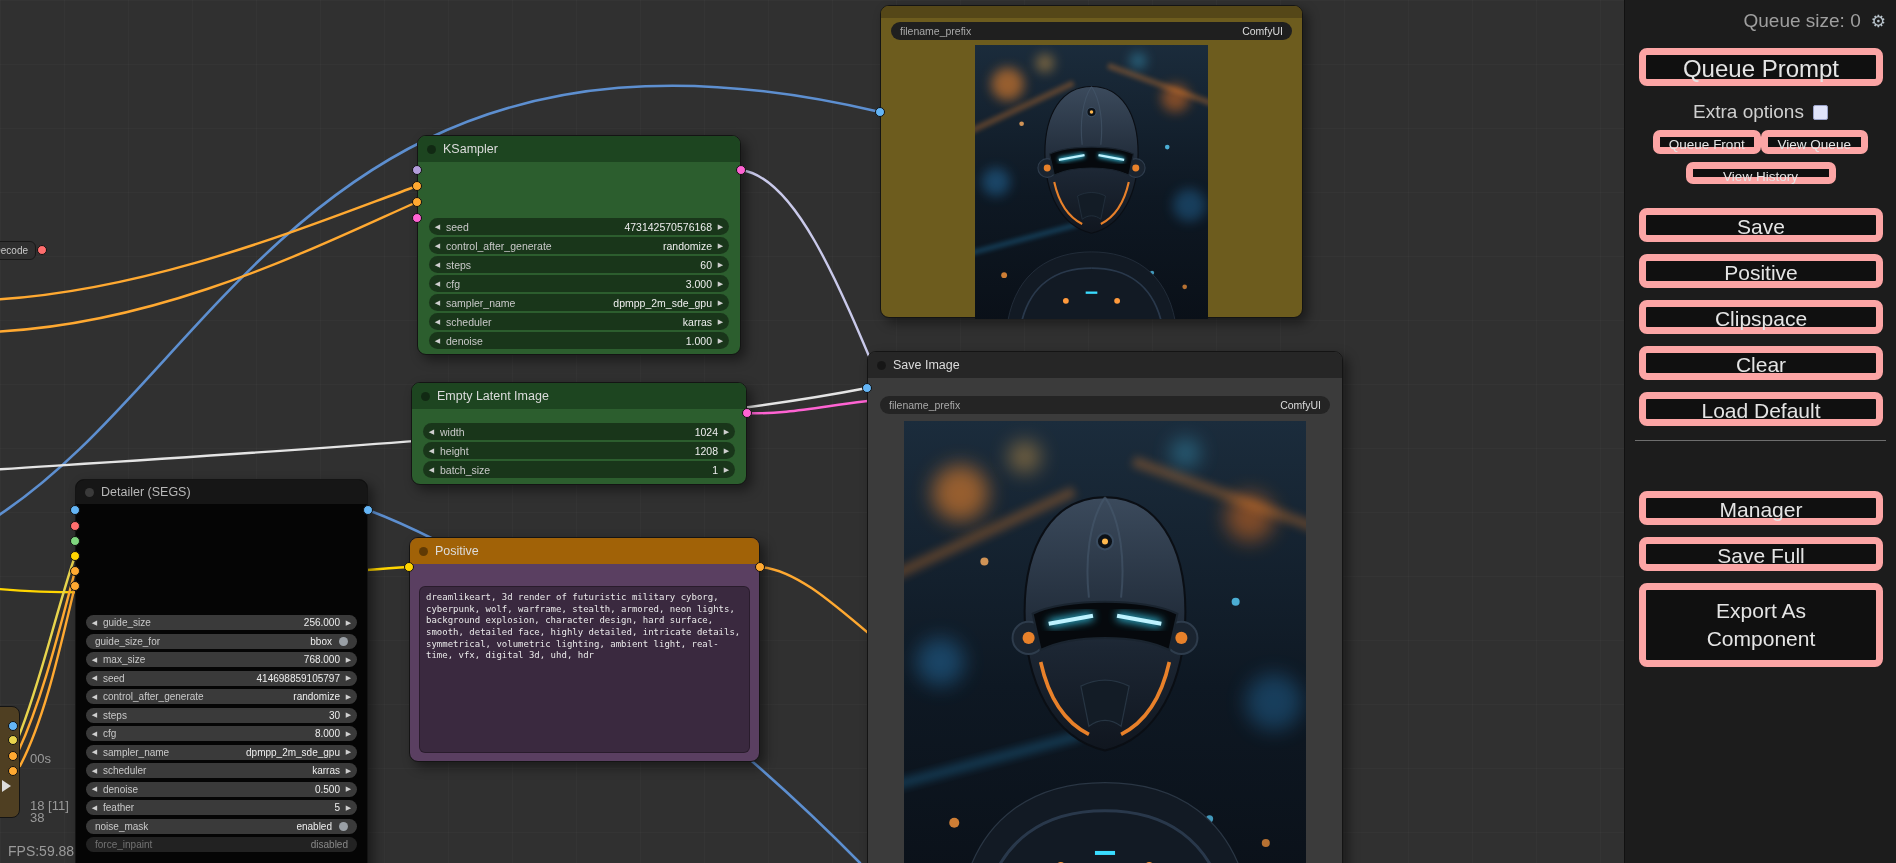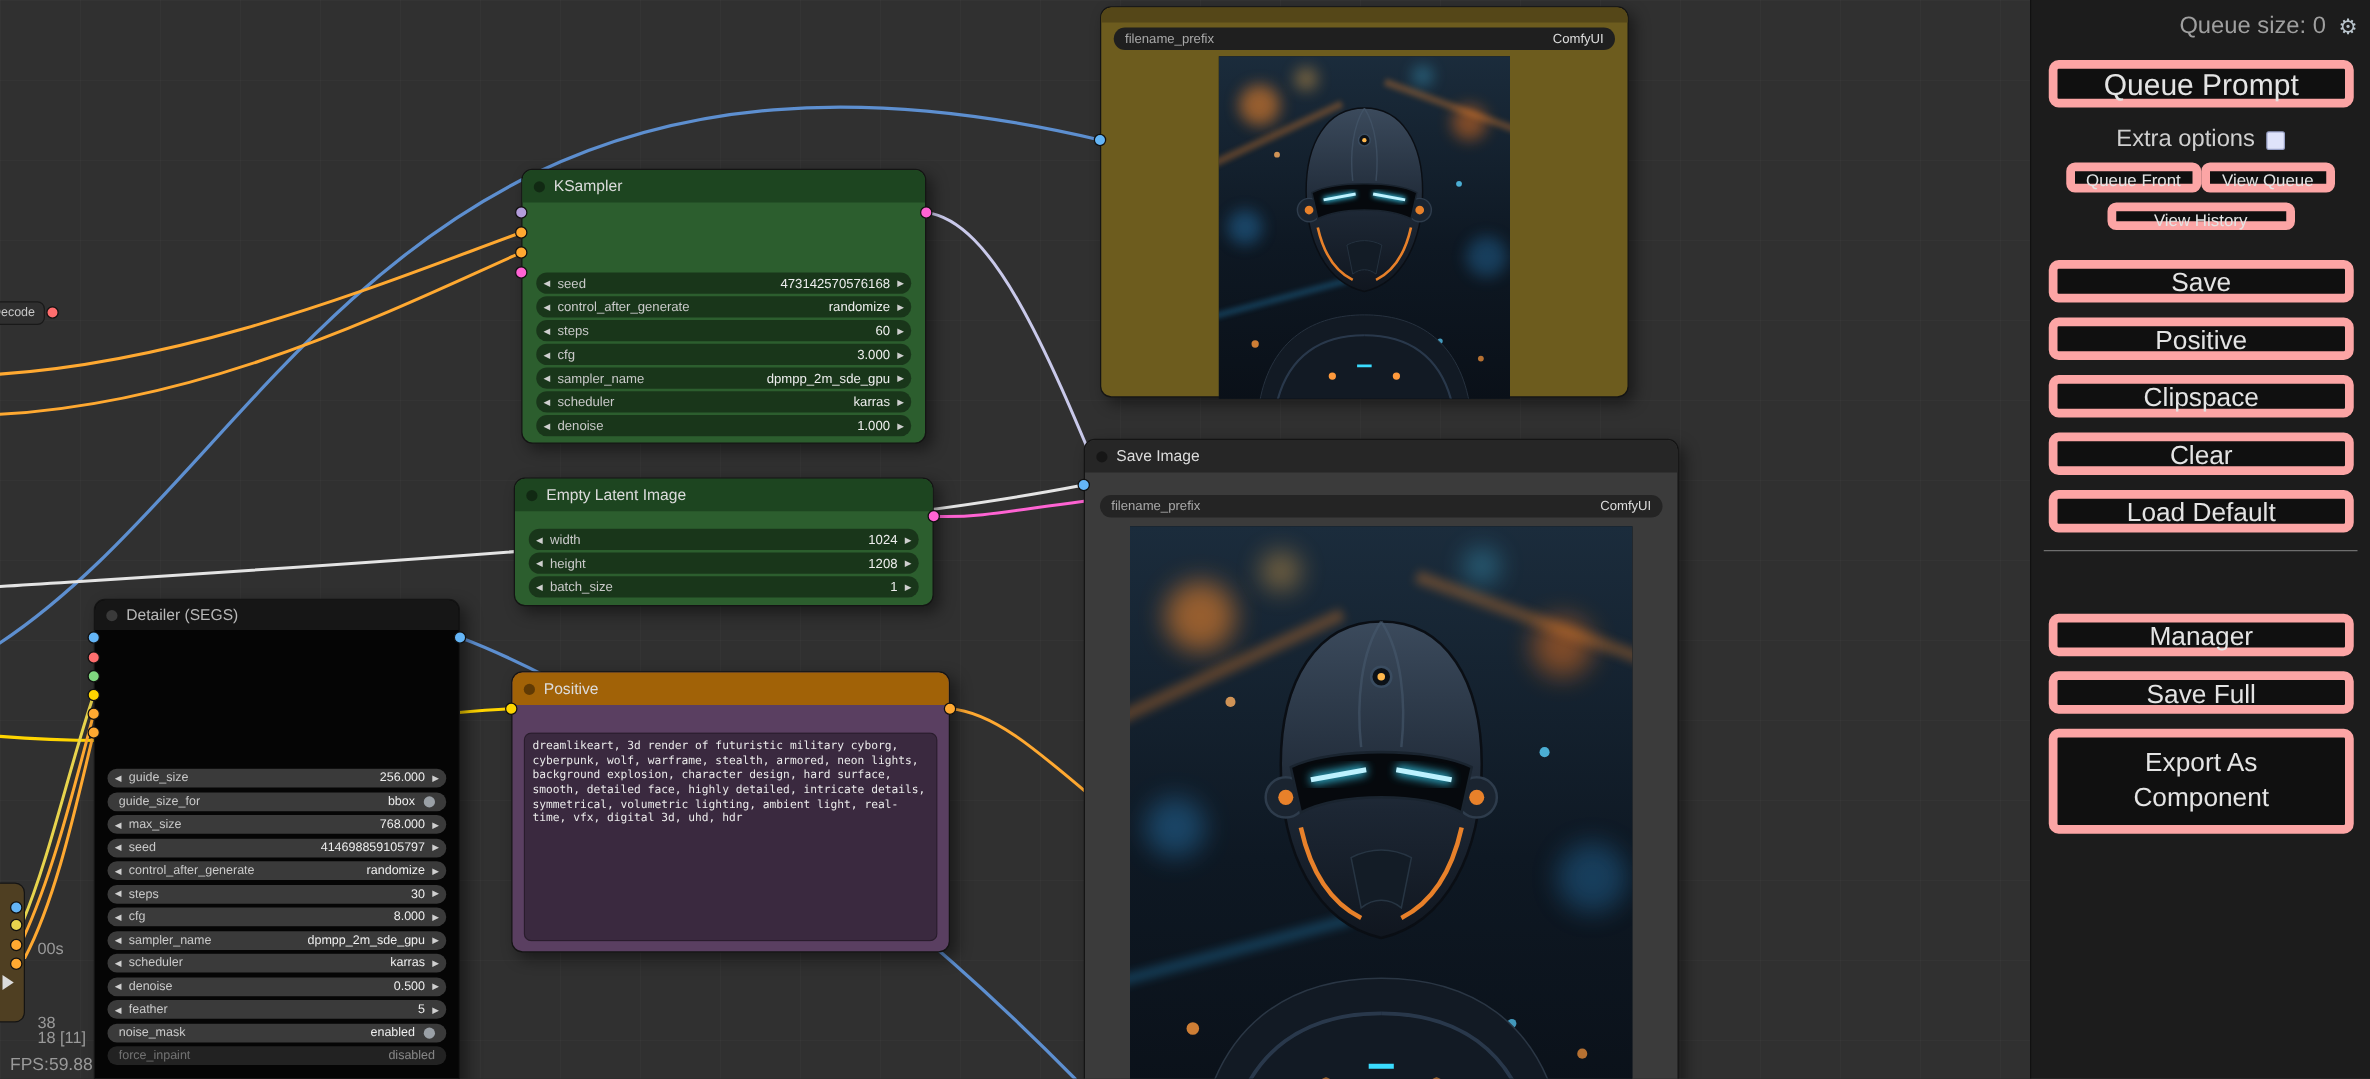--- a/index.html
+++ b/index.html
@@ -370,21 +370,21 @@
         </svg>
     </div>
   </div>
 
   <div id="decode-tab">
     <span>Decode</span>
   </div>
 
   <div id="frag-node"></div>
   <div class="frag-text" style="left:30px; top:751px;">00s</div>
-  <div class="frag-text" style="left:30px; top:822px;">18 [11]</div>
+  <div class="frag-text" style="left:30px; top:798px;">18 [11]</div>
   <div class="frag-text" style="left:30px; top:810px;">38</div>
   <div class="frag-text" style="left:8px; top:843px; font-size:14px;">FPS:59.88</div>
   <div id="play-marker"></div>
 
   <div class="slot" style="left:412px; top:165px; background:#b39ddb;"></div>
   <div class="slot" style="left:412px; top:181px; background:#ffa931;"></div>
   <div class="slot" style="left:412px; top:197px; background:#ffa931;"></div>
   <div class="slot" style="left:412px; top:213px; background:#ff63d3;"></div>
   <div class="slot" style="left:736px; top:165px; background:#ff63d3;"></div>
   <div class="slot" style="left:742px; top:408px; background:#ff63d3;"></div>

